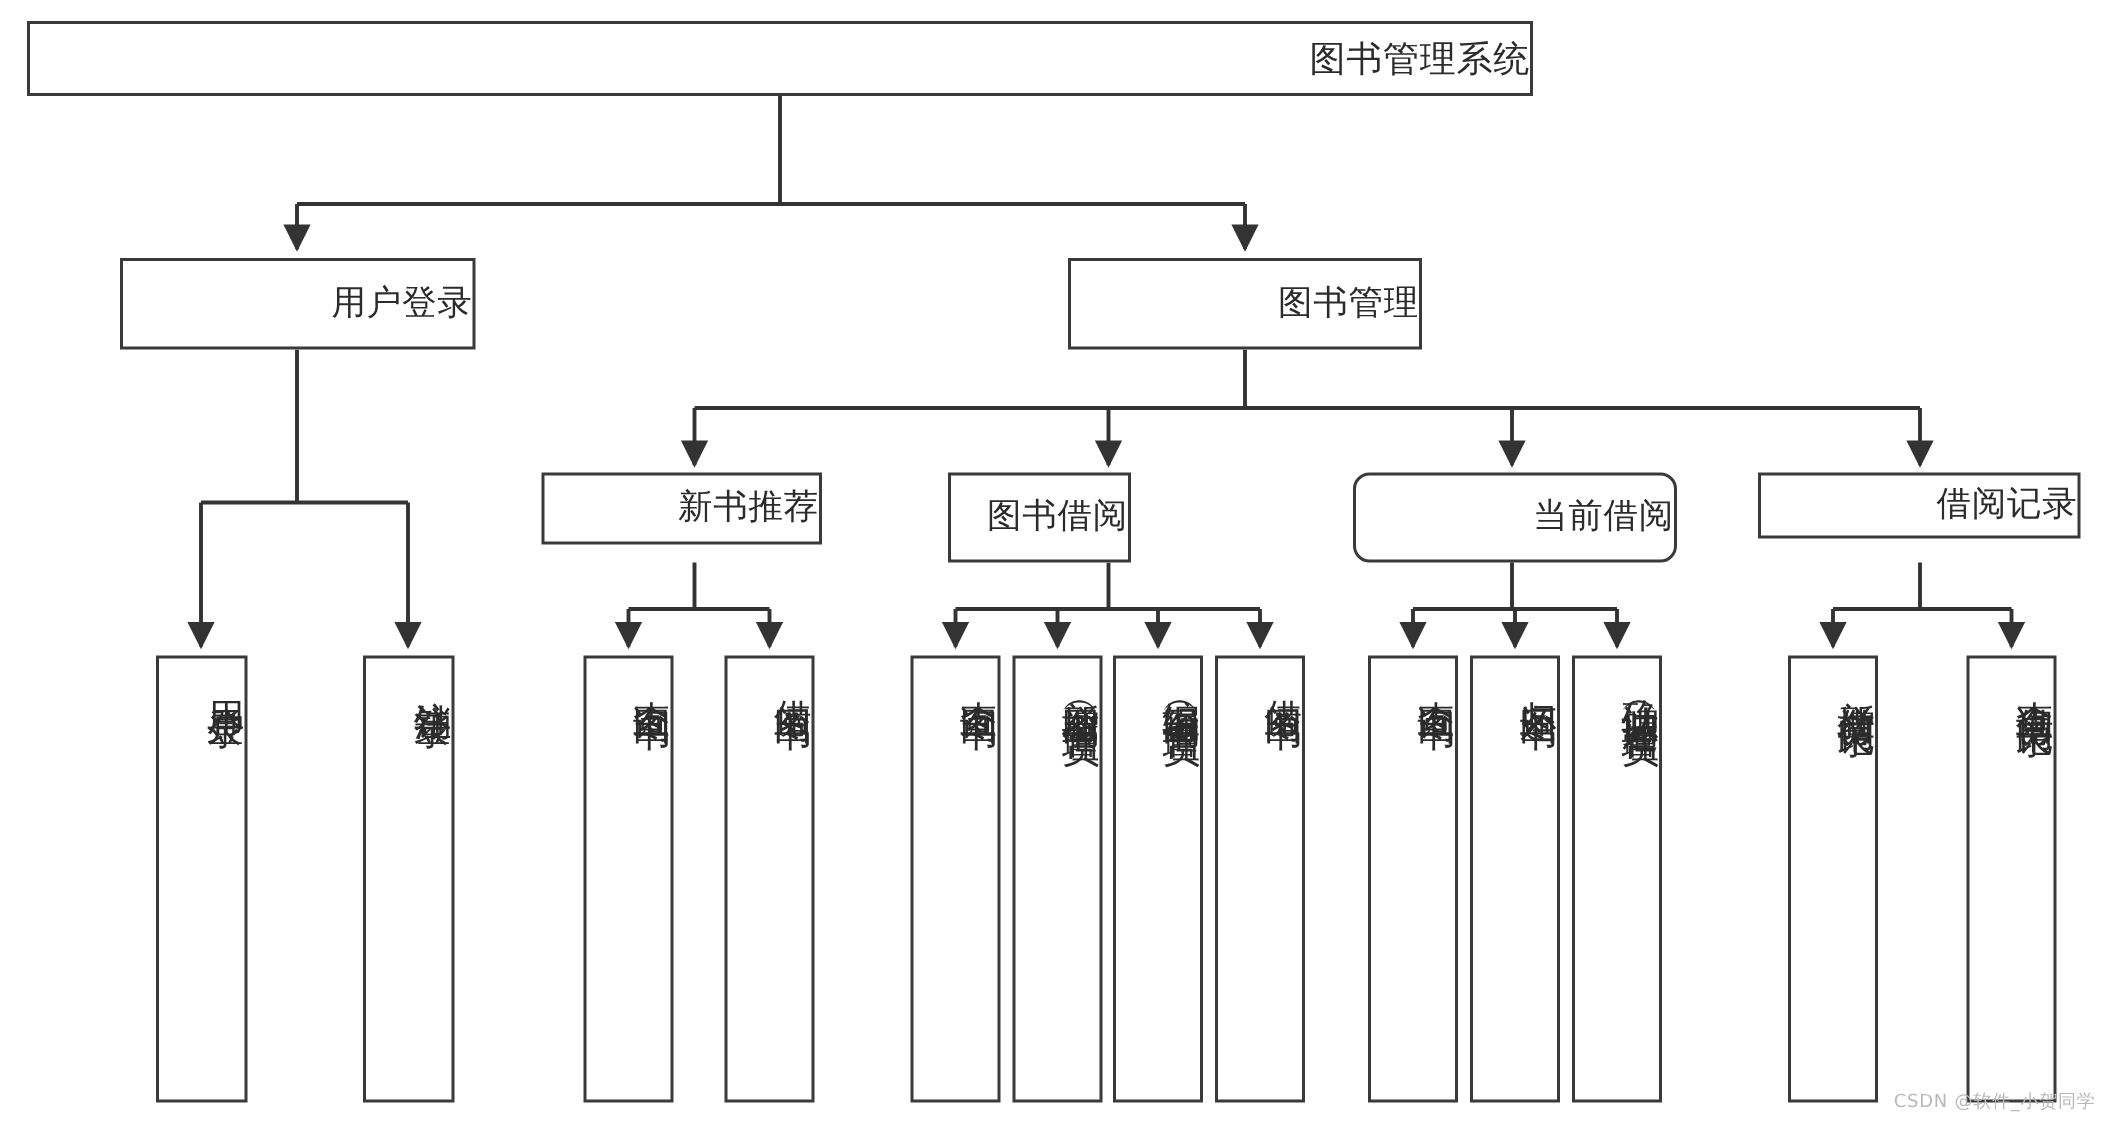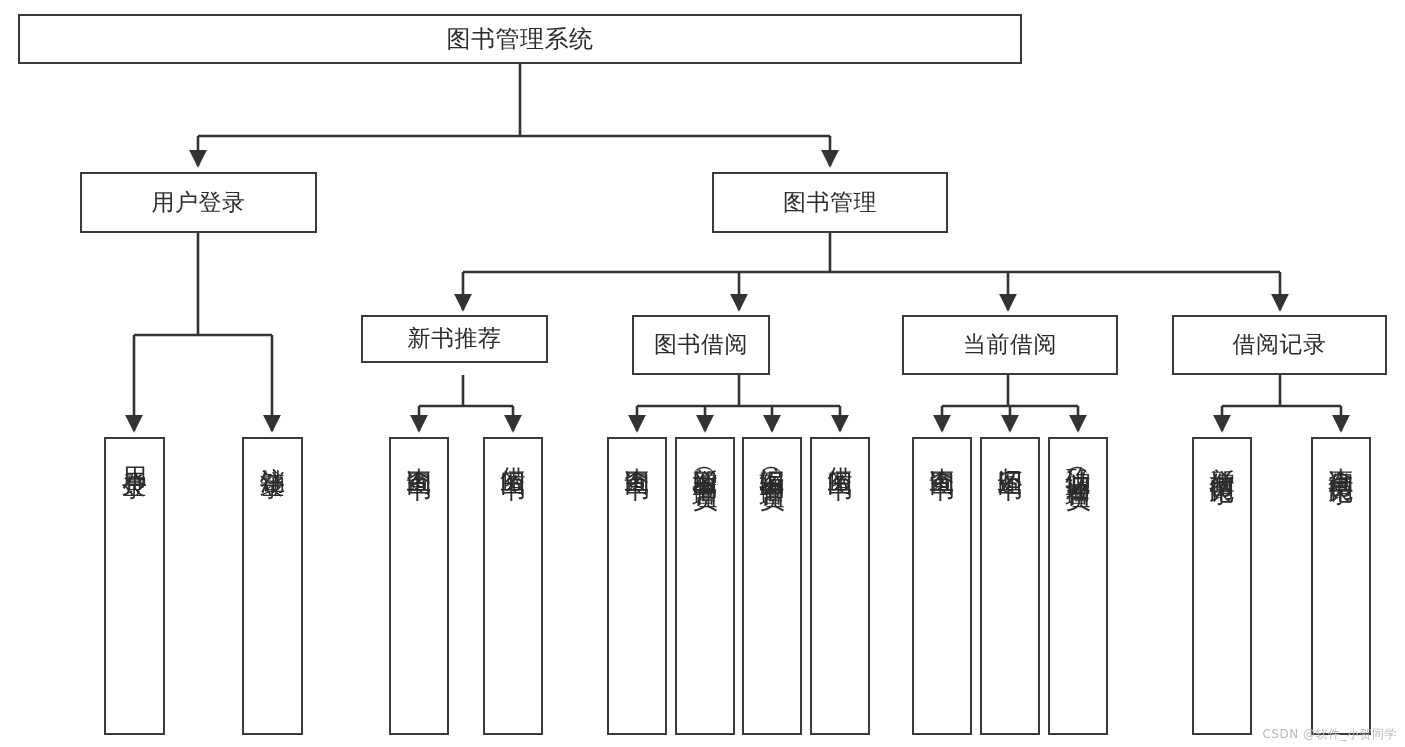--- a/index.html
+++ b/index.html
@@ -28,21 +28,21 @@
     height: 747px;
     pointer-events: none;
   }
   .node {
     position: absolute;
     box-sizing: border-box;
     background: #ffffff;
     border: 2px solid #3a3a3a;
     display: flex;
     align-items: center;
-    justify-content: center;
+    justify-content: flex-end;
     color: #2b2b2b;
   }
   .node .label {
     display: block;
     text-align: center;
     line-height: 1.18;
     letter-spacing: 0.5px;
   }
   
   .node.h .label {
@@ -138,27 +138,27 @@
   <div class="node h" style="left:80px; top:172px; width:237px; height:61px;">
     <span class="label">用户登录</span>
   </div>
   <div class="node h" style="left:712px; top:172px; width:236px; height:61px;">
     <span class="label">图书管理</span>
   </div>
 
   <div class="node h" style="left:361px; top:315px; width:187px; height:48px;">
     <span class="label">新书推荐</span>
   </div>
-  <div class="node h" style="left:632px; top:315px; width:138px; height:60px;">
+  <div class="node h" style="left:632px; top:315px; width:122px; height:60px;">
     <span class="label">图书借阅</span>
   </div>
-  <div class="node h" style="left:902px; top:315px; width:216px; height:60px;">
+  <div class="node h" style="left:902px; top:315px; width:216px; height:60px;border-radius:11px;">
     <span class="label">当前借阅</span>
   </div>
-  <div class="node h" style="left:1172px; top:315px; width:215px; height:60px;">
+  <div class="node h" style="left:1172px; top:315px; width:215px; height:44px;">
     <span class="label">借阅记录</span>
   </div>
 
   <div class="node v" style="left:104px; top:437px; width:61px; height:298px;">
     <span class="label">用户登录</span>
   </div>
   <div class="node v" style="left:242px; top:437px; width:61px; height:298px;">
     <span class="label">注销登录</span>
   </div>
 

